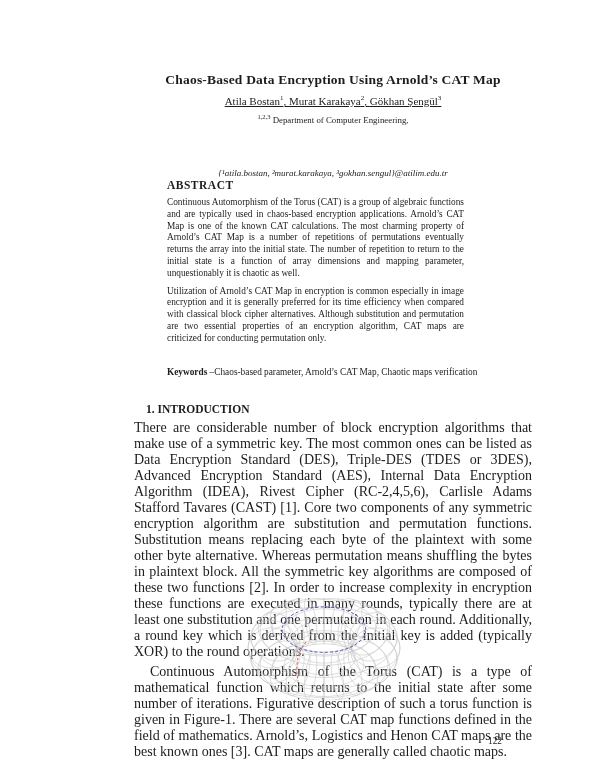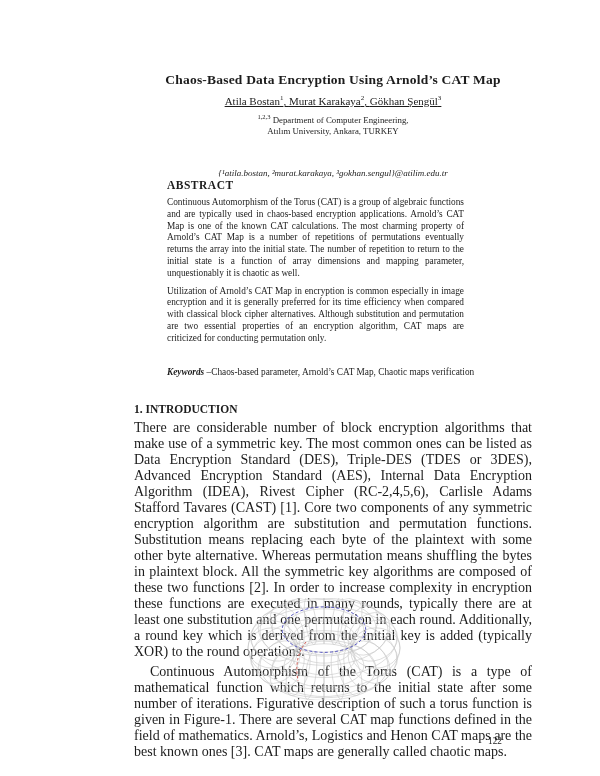--- a/index.html
+++ b/index.html
@@ -14,43 +14,42 @@
   }
   .authors{position:absolute;left:0;top:94px;width:398px;text-align:center;font-size:11px;text-decoration:underline;}
   .authors sup{font-size:7px;}
   .affil{position:absolute;left:0;top:111px;width:398px;text-align:center;font-size:8.8px;line-height:11px;}
   .affil sup{font-size:6.5px;}
   .email{position:absolute;left:0;top:145px;width:398px;text-align:center;font-size:9px;font-style:italic;margin-top:23px;}
   .abs-head{position:absolute;left:33px;top:179px;width:313px;text-align:left;font-size:11.5px;font-weight:bold;letter-spacing:0.5px;}
   .abs-block{position:absolute;left:33px;top:197px;width:313px;font-size:9.3px;line-height:11.8px;text-align:justify;}
   .abs-block p{margin:0 16px 6px 0;}
   .keywords{position:absolute;left:33px;top:367px;width:313px;font-size:9.3px;}
-  .keywords .kw-label{font-weight:bold;font-style:italic;}
-  .sec-head{position:absolute;left:0;top:403px;width:398px;font-size:11.5px;font-weight:bold;}
+  .keywords .kw-label{font-weight:bold;}
+  .sec-head{position:absolute;left:12px;top:403px;width:398px;font-size:11.5px;font-weight:bold;}
   .body-block{position:absolute;left:0;top:420px;width:398px;font-size:14px;line-height:16px;text-align:justify;}
   .body-block p{margin:0;}
   .body-block p.indented{margin-top:4px;text-indent:16px;}
   .figure{position:absolute;left:240px;top:598px;width:164px;height:102px;}
   .pageno{position:absolute;left:488px;top:736px;width:40px;font-size:9.3px;text-align:left;}
 </style>
 </head>
 <body>
 
 <div id="page">
   <div id="content">
 
     <div class="title">Chaos-Based Data Encryption Using Arnold’s CAT Map</div>
 
     <div class="authors">
       <span>Atila Bostan</span><sup>1</sup><span>, </span><span>Murat Karakaya</span><sup>2</sup><span>, </span><span>Gökhan Şengül</span><sup>3</sup>
     </div>
 
     <div class="affil">
       <div><sup>1,2,3</sup><span> Department of Computer Engineering,</span></div>
-      <div>Atılım University, Ankara, TURKEY</div>
     </div>
 
     <div class="email">{¹atila.bostan, ²murat.karakaya, ³gokhan.sengul}@atilim.edu.tr</div>
 
     <div class="abs-head">ABSTRACT</div>
 
     <div class="abs-block">
       <p>Continuous Automorphism of the Torus (CAT) is a group of algebraic functions and are typically used in chaos-based encryption applications. Arnold’s CAT Map is one of the known CAT calculations. The most charming property of Arnold’s CAT Map is a number of repetitions of permutations eventually returns the array into the initial state. The number of repetition to return to the initial state is a function of array dimensions and mapping parameter, unquestionably it is chaotic as well.</p>
       <p>Utilization of Arnold’s CAT Map in encryption is common especially in image encryption and it is generally preferred for its time efficiency when compared with classical block cipher alternatives. Although substitution and permutation are two essential properties of an encryption algorithm, CAT maps are criticized for conducting permutation only.</p>
     </div>

